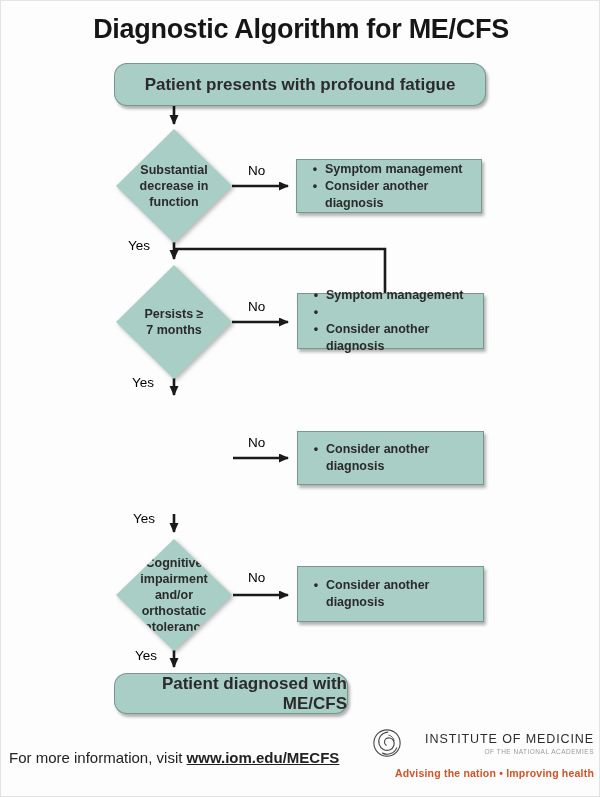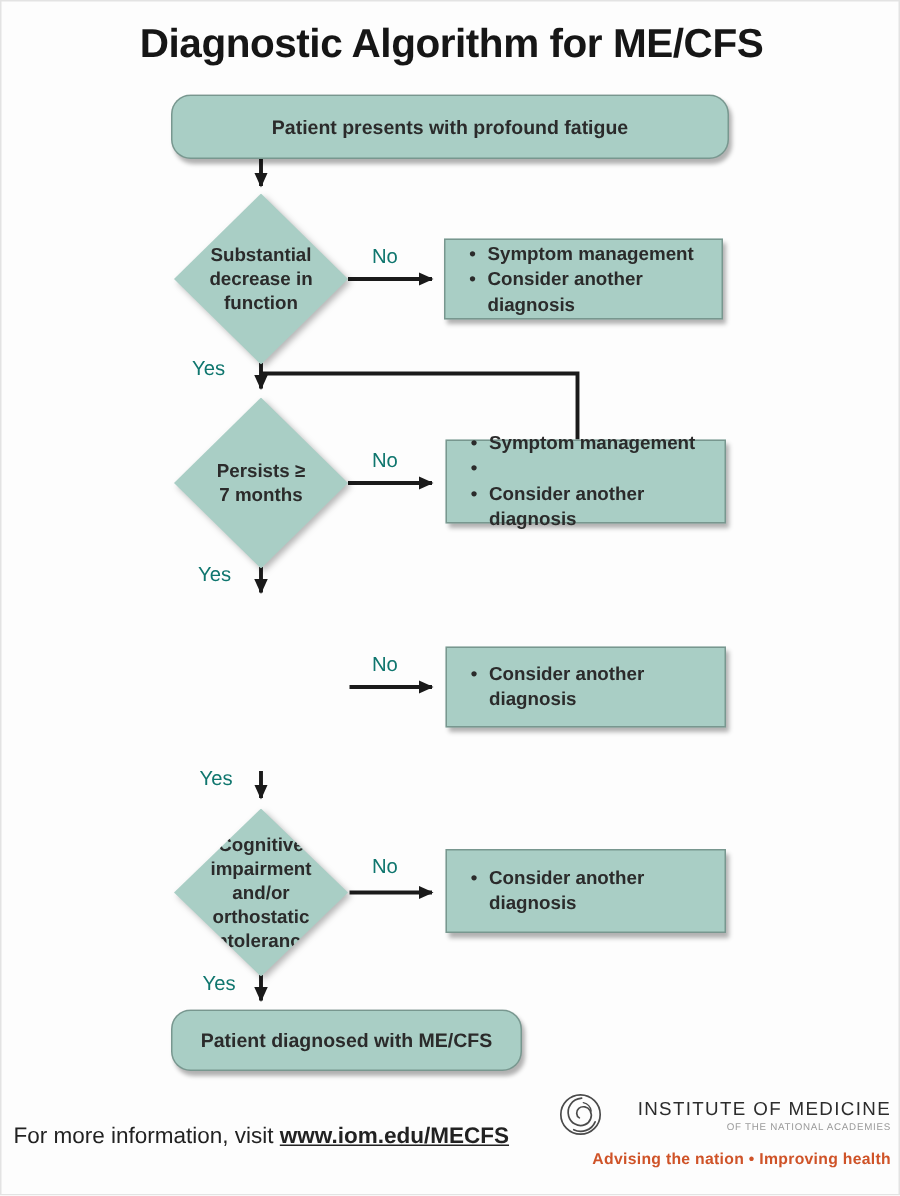--- a/index.html
+++ b/index.html
@@ -17,22 +17,22 @@
   }
   .title{
     position:absolute;top:13px;left:0;width:600px;text-align:center;
     font-size:27px;font-weight:bold;color:#161616;letter-spacing:-0.3px;
   }
   svg.connectors{position:absolute;left:0;top:0;z-index:1;}
   .shape{position:absolute;z-index:2;}
   .rbox{
     background:var(--teal);border:1px solid rgba(60,85,78,0.45);
     border-radius:13px;box-shadow:2px 3px 3px rgba(0,0,0,0.30);
-    display:flex;align-items:center;justify-content:center;text-align:left;
-    font-size:13px;font-weight:bold;color:var(--txt);
+    display:flex;align-items:center;justify-content:center;text-align:right;
+    font-size:17px;font-weight:bold;color:var(--txt);
   }
   .dwrap{filter:drop-shadow(2px 2px 2px rgba(0,0,0,0.28));}
   .diamond{
     width:100%;height:100%;background:var(--teal);
     clip-path:polygon(50% 0%, 100% 50%, 50% 100%, 0% 50%);
     display:flex;align-items:center;justify-content:center;
   }
   .dlabel{
     white-space:pre-line;text-align:center;font-size:12.5px;font-weight:bold;
     color:var(--txt);line-height:1.28;
@@ -40,21 +40,21 @@
   .obox{
     background:var(--teal);border:1px solid rgba(60,85,78,0.45);
     box-shadow:2px 3px 3px rgba(0,0,0,0.30);
     display:flex;flex-direction:column;justify-content:center;
     padding:4px 6px 4px 8px;
   }
   .brow{display:flex;align-items:flex-start;line-height:17px;}
   .dot{flex:none;width:20px;text-align:center;font-size:12.5px;font-weight:bold;color:var(--txt);}
   .btxt{font-size:12.5px;font-weight:bold;color:var(--txt);}
   .branch{
-    position:absolute;z-index:2;font-size:13.5px;color:#0f766e;line-height:15px;
+    position:absolute;z-index:2;font-size:13.5px;color:#000000;line-height:15px;
   }
   .footer-info{
     position:absolute;left:8px;top:748px;z-index:2;font-size:15px;color:#222;
   }
   .footer-info .url{font-weight:bold;text-decoration:underline;}
   .logo{
     position:absolute;right:5px;top:727px;z-index:2;width:210px;
     display:flex;flex-direction:column;align-items:flex-end;
   }
   .logo-row{display:flex;align-items:center;gap:23px;}

